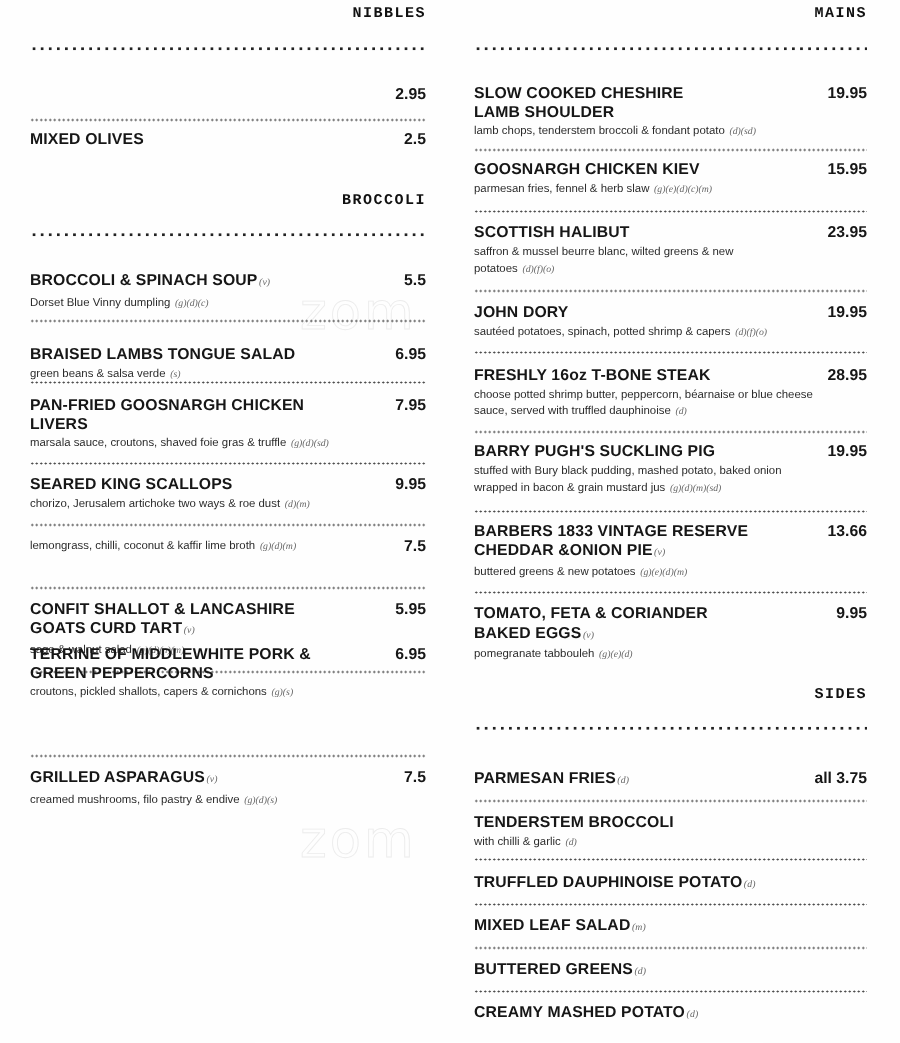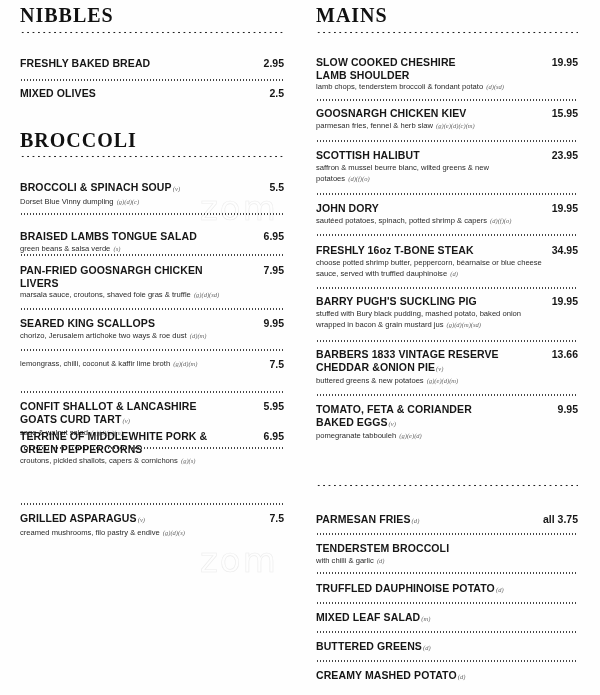--- a/index.html
+++ b/index.html
@@ -3,22 +3,22 @@
 <meta charset="utf-8">
 <style>
   * { box-sizing: border-box; margin: 0; padding: 0; }
   html, body { width: 600px; height: 695px; background: #ffffff; overflow: hidden; }
   body { font-family: "Liberation Sans", sans-serif; color: #1a1a1a; position: relative; }
   .page { position: relative; width: 600px; height: 695px; background: #fefefe; }
   .col { position: absolute; top: 0; }
   .col-left { left: 20px; width: 264px; }
   .col-right { left: 316px; width: 262px; }
   .section-title {
-    font-family: Liberation Serif, serif; font-weight: bold; font-size: 20px;
-    letter-spacing: 1px; text-align: left; color: #111; position: absolute; left: 0; right: 0;
+    font-family: Liberation Mono, monospace; font-weight: bold; font-size: 10px;
+    letter-spacing: 1px; text-align: right; color: #111; position: absolute; left: 0; right: 0;
   }
   .dots-heavy {
     position: absolute; left: 0; right: 0; height: 3px;
     background-image: radial-gradient(circle, #222 0.9px, transparent 1.1px);
     background-size: 5.4px 3px; background-repeat: repeat-x;
   }
   .dots-light {
     position: absolute; left: 0; right: 0; height: 2px;
     background-image: radial-gradient(circle, #444 0.55px, transparent 0.8px);
     background-size: 3px 2px; background-repeat: repeat-x;
@@ -45,21 +45,20 @@
 
   <div class="watermark" style="left:200px;top:188px;">zom</div>
   <div class="watermark" style="left:200px;top:540px;">zom</div>
 
   <div class="col col-left" style="height:695px;">
 
     <div class="section-title" style="top:4px;">NIBBLES</div>
     <div class="dots-heavy" style="top:31px;"></div>
 
     <div class="item" style="top:57px;">
-      <span class="item-name">FRESHLY BAKED BREAD</span>
       <span class="item-price">2.95</span>
     </div>
     <div class="dots-light" style="top:79px;"></div>
     <div class="item" style="top:87px;">
       <span class="item-name">MIXED OLIVES</span>
       <span class="item-price">2.5</span>
     </div>
 
     <div class="section-title" style="top:129px;">BROCCOLI</div>
     <div class="dots-heavy" style="top:155px;"></div>
@@ -147,21 +146,21 @@
 
     <div class="item" style="top:202px;">
       <span class="item-name">JOHN DORY</span>
       <span class="item-price">19.95</span>
       <span class="item-desc" style="width:262px;"><span>sautéed potatoes, spinach, potted shrimp &amp; capers</span> <span class="allergen">(d)(f)(o)</span></span>
     </div>
     <div class="dots-light" style="top:234px;"></div>
 
     <div class="item" style="top:244px;">
       <span class="item-name" style="width:220px;">FRESHLY 16oz T-BONE STEAK</span>
-      <span class="item-price">34.95</span>
+      <span class="item-price">28.95</span>
       <span class="item-desc" style="width:232px;"><span>choose potted shrimp butter, peppercorn, béarnaise or blue cheese sauce, served with truffled dauphinoise</span> <span class="allergen">(d)</span></span>
     </div>
     <div class="dots-light" style="top:287px;"></div>
 
     <div class="item" style="top:295px;">
       <span class="item-name" style="width:220px;">BARRY PUGH'S SUCKLING PIG</span>
       <span class="item-price">19.95</span>
       <span class="item-desc" style="width:228px;"><span>stuffed with Bury black pudding, mashed potato, baked onion wrapped in bacon &amp; grain mustard jus</span> <span class="allergen">(g)(d)(m)(sd)</span></span>
     </div>
     <div class="dots-light" style="top:340px;"></div>
@@ -172,20 +171,21 @@
       <span class="item-desc"><span>buttered greens &amp; new potatoes</span> <span class="allergen">(g)(e)(d)(m)</span></span>
     </div>
     <div class="dots-light" style="top:394px;"></div>
 
     <div class="item" style="top:403px;">
       <span class="item-name" style="width:180px;"><span>TOMATO, FETA &amp; CORIANDER BAKED EGGS</span><span class="allergen">(v)</span></span>
       <span class="item-price">9.95</span>
       <span class="item-desc"><span>pomegranate tabbouleh</span> <span class="allergen">(g)(e)(d)</span></span>
     </div>
 
+    <div class="section-title" style="top:458px;">SIDES</div>
     <div class="dots-heavy" style="top:484px;"></div>
 
     <div class="item" style="top:513px;">
       <span class="item-name"><span>PARMESAN FRIES</span><span class="allergen">(d)</span></span>
       <span class="item-price">all 3.75</span>
     </div>
     <div class="dots-light" style="top:533px;"></div>
 
     <div class="item" style="top:542px;">
       <span class="item-name">TENDERSTEM BROCCOLI</span>

